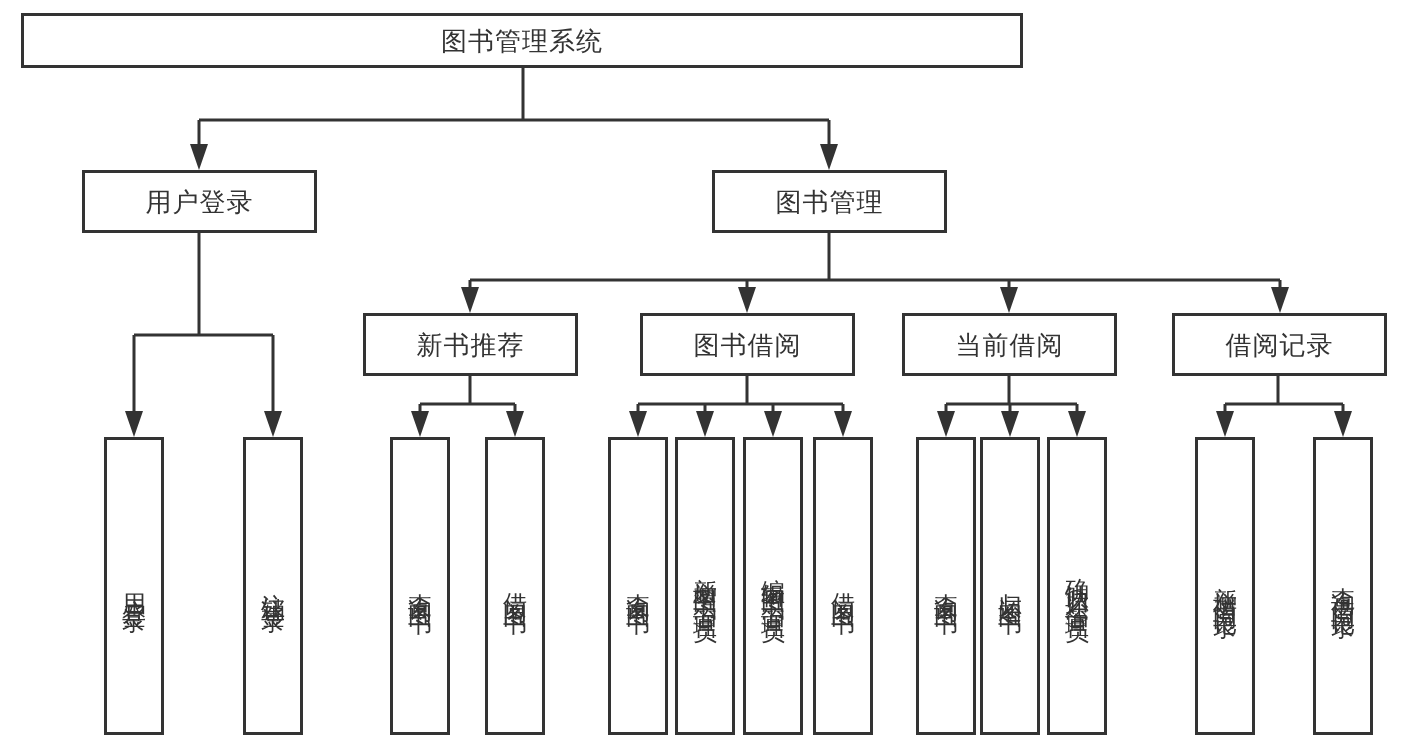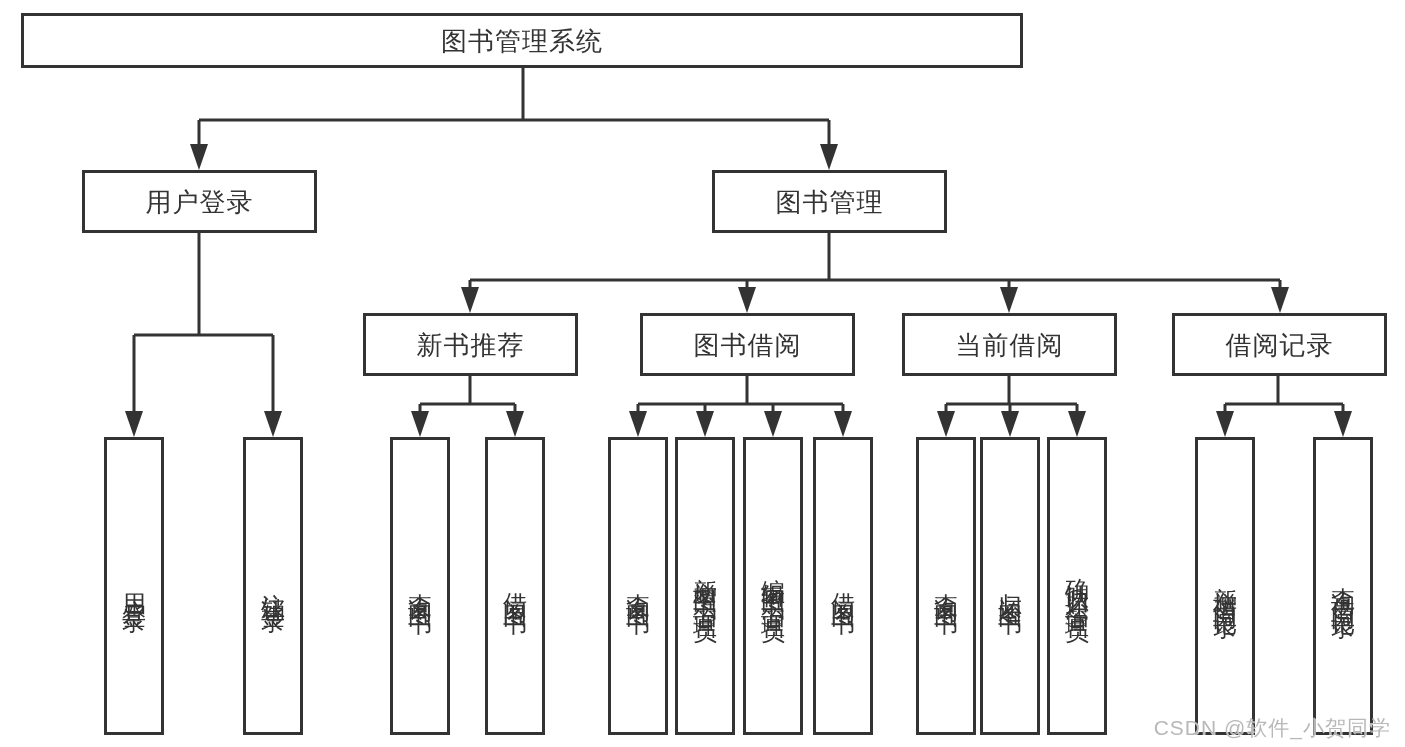--- a/index.html
+++ b/index.html
@@ -136,15 +136,14 @@
   <div class="node v" style="left:743px;">编辑图书（管理员）</div>
   <div class="node v" style="left:813px;">借阅图书</div>
 
   <div class="node v" style="left:916px;">查询图书</div>
   <div class="node v" style="left:980px;">归还图书</div>
   <div class="node v" style="left:1047px;">确认归还（管理员）</div>
 
   <div class="node v" style="left:1195px;">新增借阅记录</div>
   <div class="node v" style="left:1313px;">查询借阅记录</div>
 
-  <div id="watermark">CSDN @软件_小贺同学</div>
 
 </div>
 
 </body></html>

